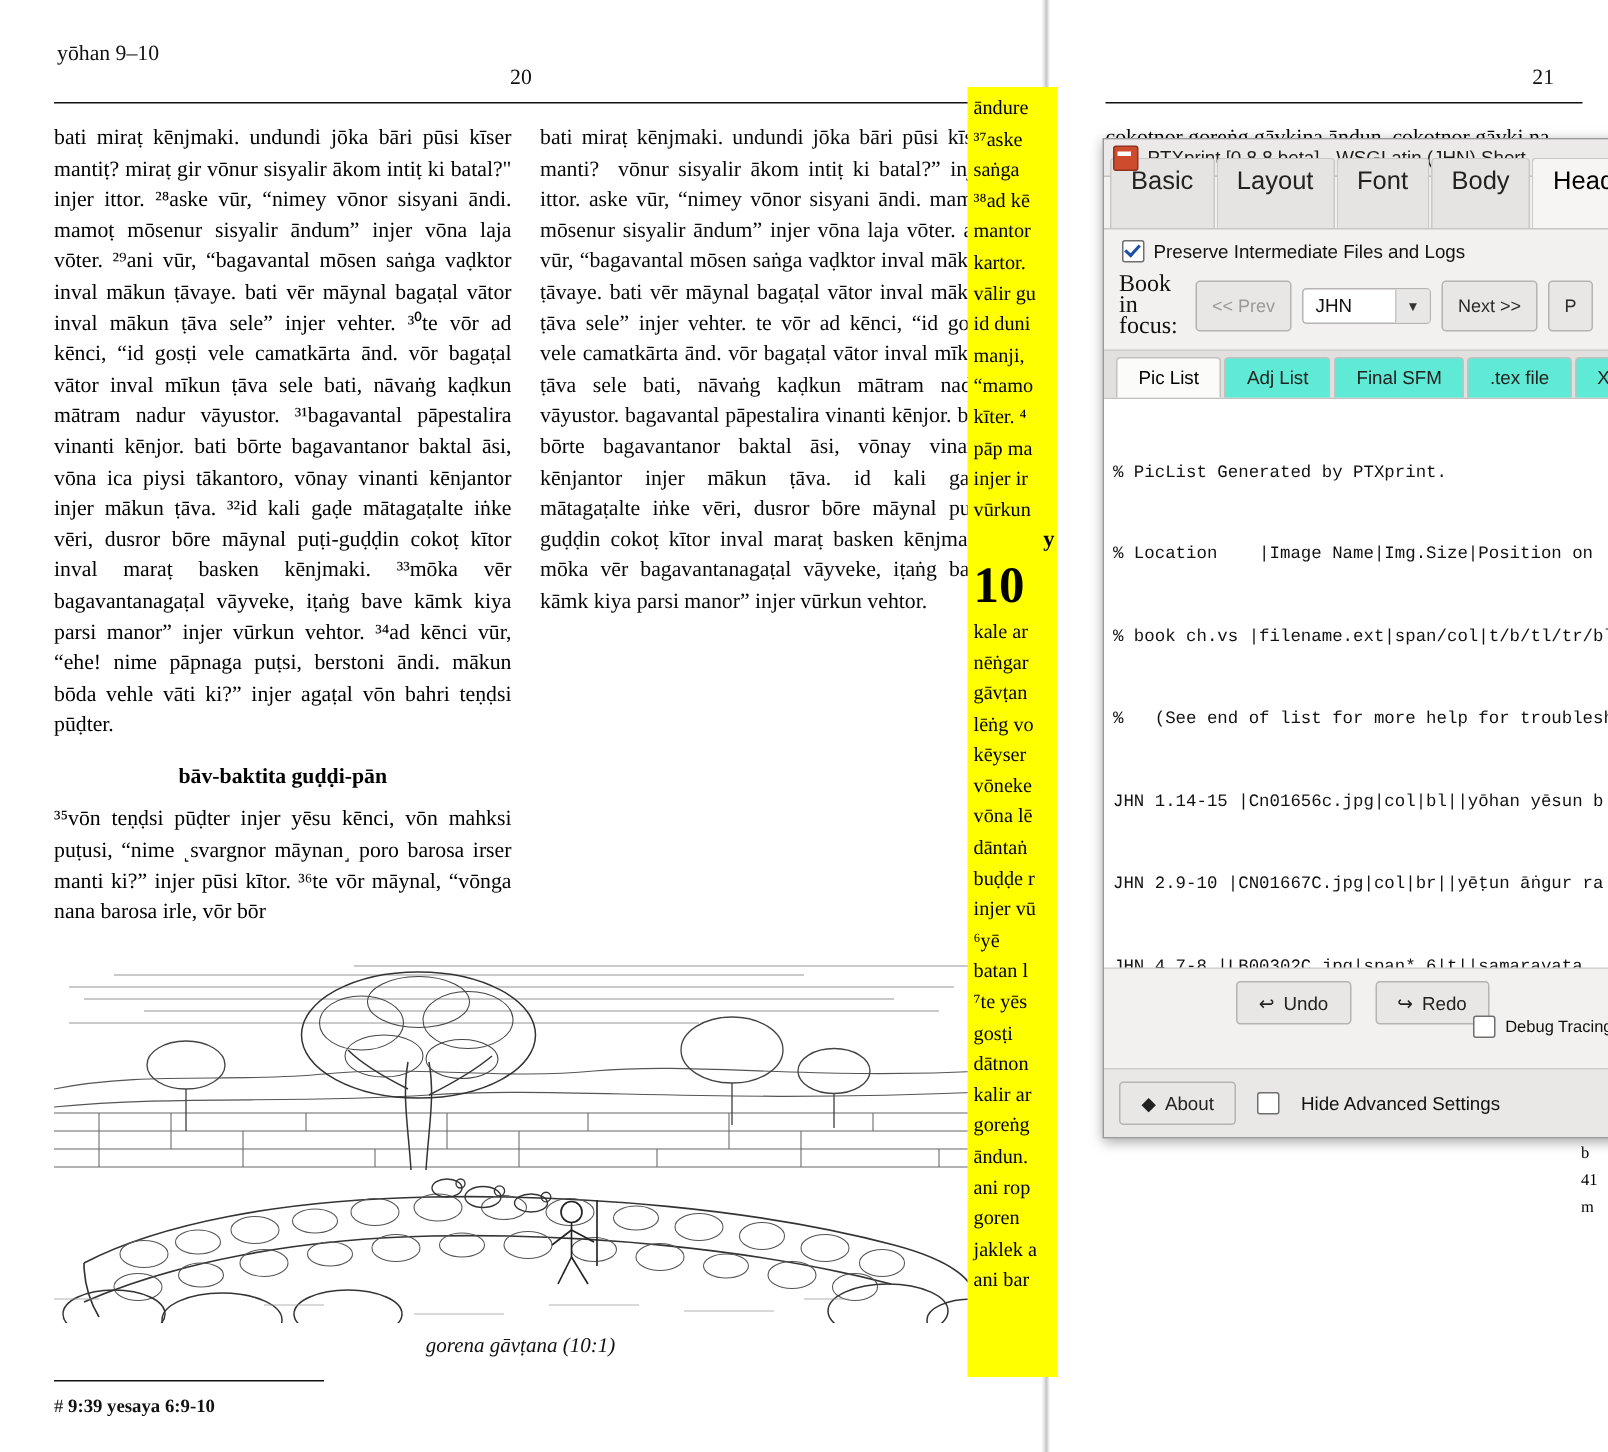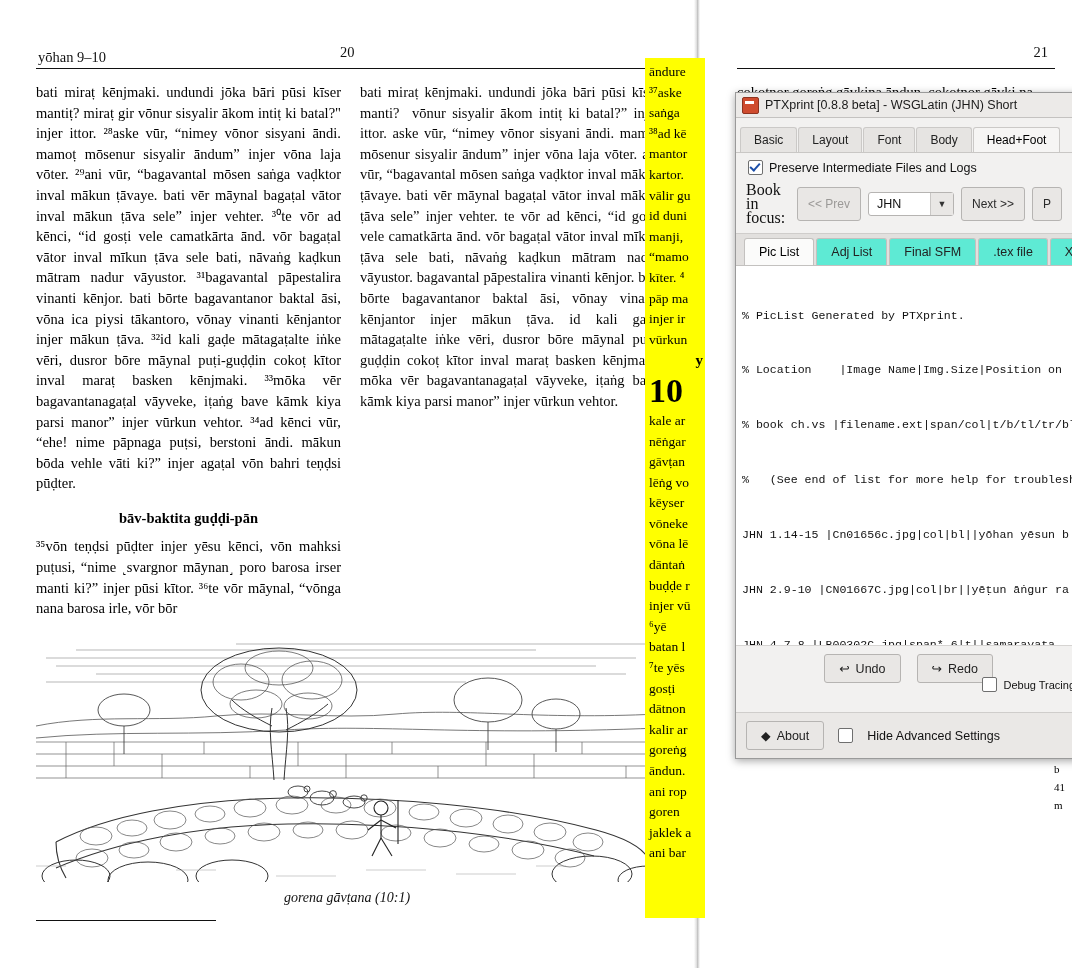--- a/index.html
+++ b/index.html
@@ -19,23 +19,23 @@
     position:absolute;left:700px;top:0;width:372px;height:968px;background:#ffffff;
   }
   .gutter{
     position:absolute;left:694px;top:0;width:6px;height:968px;
     background:linear-gradient(to right,#ffffff,#dddddd 45%,#bfbfbf 55%,#ffffff);
   }
 
   .hdr{
     position:absolute;font-size:14.5px;color:#111;
   }
-  .hdr-left{left:38px;top:49px;}
+  .hdr-left{left:38px;top:28px;}
   .hdr-num-left{left:340px;top:44px;}
-  .hdr-num-right{right:24px;top:44px;}
+  .hdr-num-right{right:36px;top:44px;}
 
   .rule{
     position:absolute;height:1px;background:#111;
   }
   .rule-left{left:36px;top:68px;width:622px;}
 
   .col{
     position:absolute;
     font-size:14.5px;line-height:20.6px;color:#000;
     text-align:justify;text-justify:inter-word;
@@ -107,21 +107,21 @@
     display:inline-block;position:relative;
   }
   .win-ico:after{
     content:"";position:absolute;left:2px;top:3px;width:9px;height:3px;background:#fff;
   }
   .tabs-top{
     display:flex;align-items:flex-end;height:30px;padding:4px 4px 0 4px;gap:1px;
     background:#f2f1f0;border-bottom:1px solid #c9c7c5;
   }
   .tab-t{
-    padding:5px 13px 5px 13px;font-size:12px;color:#222;background:#e6e4e2;
+    padding:5px 13px 21px 13px;font-size:17px;color:#222;background:#e6e4e2;
     border:1px solid #cbc9c7;border-bottom:none;border-radius:3px 3px 0 0;white-space:nowrap;
   }
   .tab-t.active{background:#f6f5f4;color:#000;}
   .chk-row{
     display:flex;align-items:center;gap:6px;padding:7px 10px 4px 12px;font-size:12.5px;color:#111;
   }
   .chk{
     width:13px;height:13px;border:1px solid #6f6f6f;background:#fff;border-radius:2px;
     display:inline-block;position:relative;flex:none;
   }
@@ -328,20 +328,24 @@
             <path d="M240 246 H300"></path>
           <path d="M330 240 H390"></path>
             <path d="M420 244 H480"></path>
             <path d="M500 236 H530"></path>
         </g>
       </svg>
     </div>
 
     <div class="caption">gorena gāvṭana (10:1)</div>
     <div class="fn-rule"></div>
+    <div class="footnote-left">
+      <span>#</span>
+      <b>9:39 yesaya 6:9-10</b>
+    </div>
 
     <div class="col col-mid">
       <div style="opacity:0.97">bati miraṭ kēnjmaki. undundi jōka bāri pūsi kīser manti?&nbsp; vōnur sisyalir ākom intiṭ ki batal?” injer ittor. aske vūr, “nimey vōnor sisyani āndi. mamoṭ mōsenur sisyalir āndum” injer vōna laja vōter. ani vūr, “bagavantal mōsen saṅga vaḍktor inval mākun ṭāvaye. bati vēr māynal bagaṭal vātor inval mākun ṭāva sele” injer vehter. te vōr ad kēnci, “id gosṭi vele camatkārta ānd. vōr bagaṭal vātor inval mīkun ṭāva sele bati, nāvaṅg kaḍkun mātram nadur vāyustor. bagavantal pāpestalira vinanti kēnjor. bati bōrte bagavantanor baktal āsi, vōnay vinanti kēnjantor injer mākun ṭāva. id kali gaḍe mātagaṭalte iṅke vēri, dusror bōre māynal puṭi-guḍḍin cokoṭ kītor inval maraṭ basken kēnjmaki. mōka vēr bagavantanagaṭal vāyveke, iṭaṅg bave kāmk kiya parsi manor” injer vūrkun vehtor.</div>
     </div>
   </div>
 
   <div class="gutter"></div>
 
   <div class="sheet-right">
     <div class="hdr hdr-num-right">21</div>

